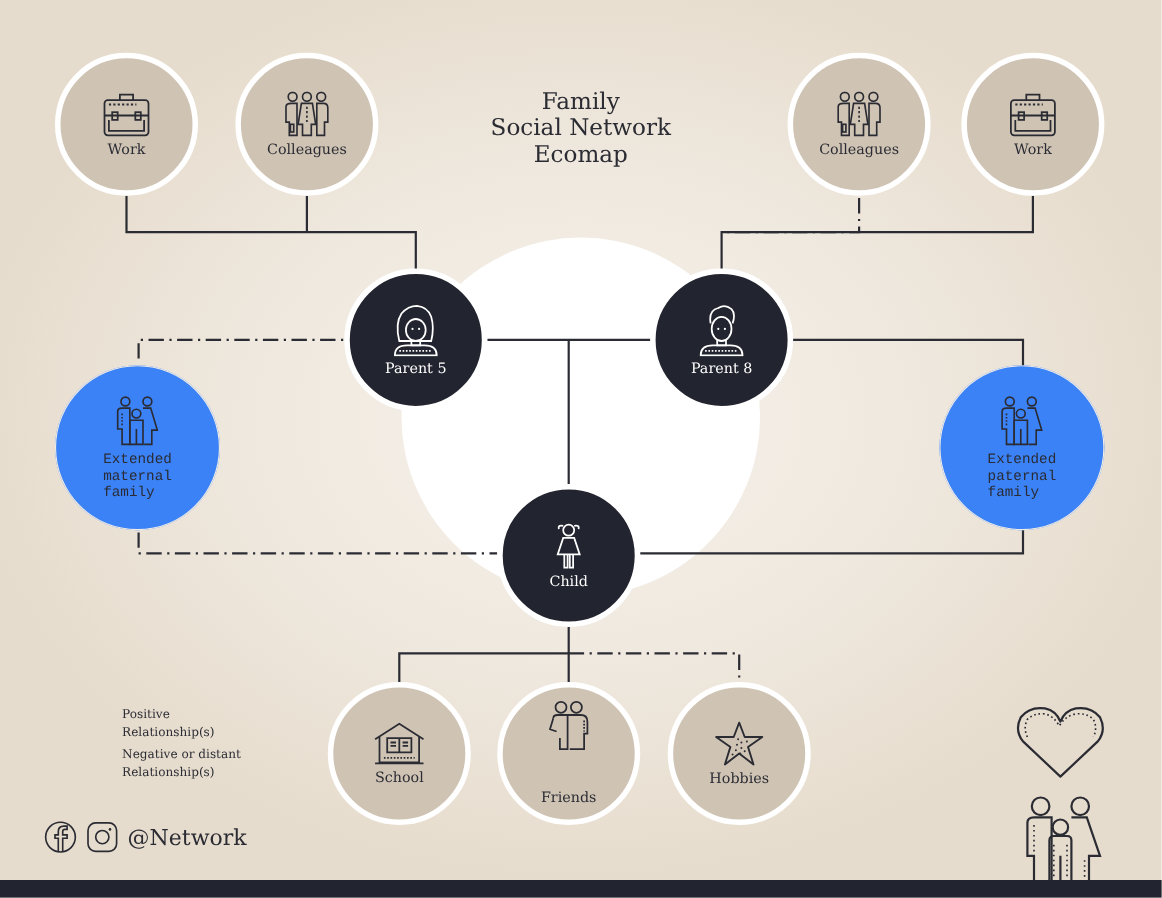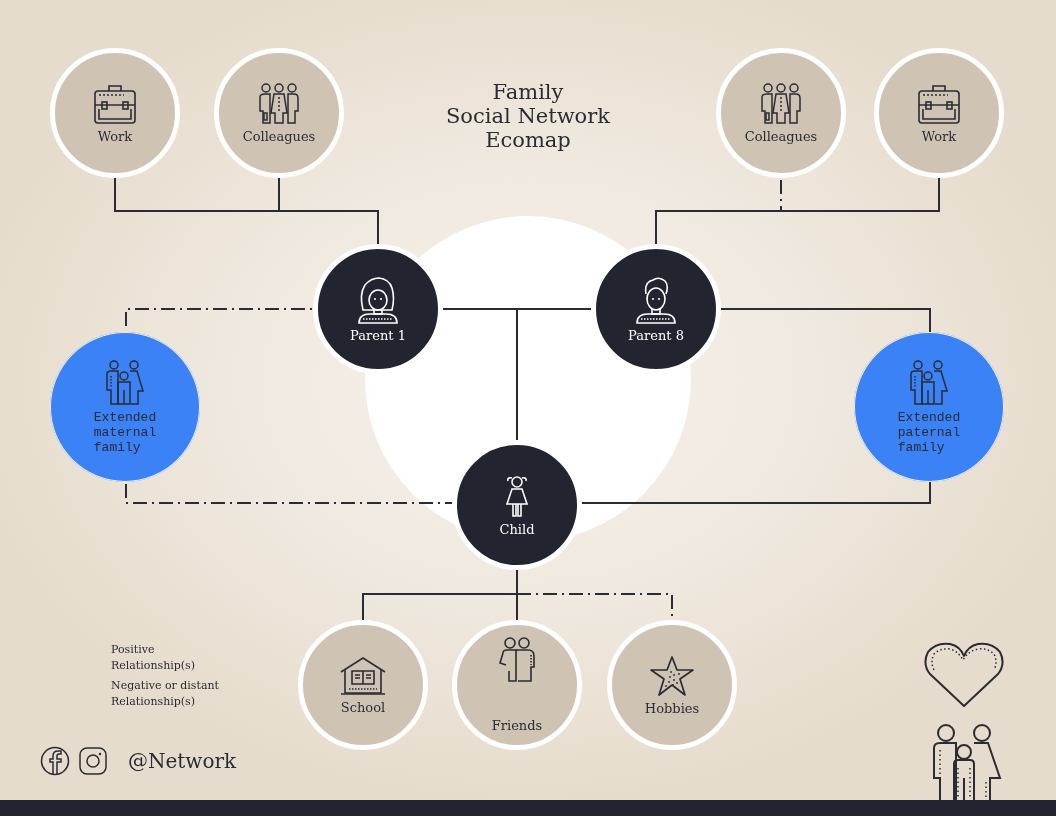--- a/index.html
+++ b/index.html
@@ -28,21 +28,21 @@
   .node.dark { background:#22242f; border:5px solid #ffffff; width:130px; height:130px; color:#ffffff; }
   .node.white { background:#3b82f6; width:150px; height:150px; box-shadow:0 0 0 1px #f1ece6 inset;font-family:Liberation Mono, monospace; }
   .node .lbl { font-size:13px; line-height:15px; margin-top:4px; }
   .node.dark .lbl { color:#ffffff; }
   .node svg { display:block; }
   .legend { position:absolute; left:40px; top:642px; }
   .legend-row { position:absolute; left:0; width:230px; height:34px; }
   .legend-line { position:absolute; left:0; top:12px; width:57px; height:0; }
   .legend-text { position:absolute; left:71px; top:0; font-size:11px; line-height:16px; color:#2a2b33; white-space:nowrap; }
   .social { position:absolute; left:40px; top:745px; height:32px; display:flex; align-items:center; }
-  .social .handle { font-size:20px; margin-left:12px; color:#2a2b33; font-family:"DejaVu Serif", serif; }
+  .social .handle { font-size:20px; margin-left:0; color:#2a2b33; font-family:"DejaVu Serif", serif; }
   .social .ico { width:30px; height:30px; margin-right:8px; }
   .footer-bar { position:absolute; left:0; top:800px; width:1056px; height:16px; background:#22242f; }
   .deco { position:absolute; }
 </style>
 </head>
 <body>
 
 <div class="bigwhite"></div>
 
 <svg class="lines" width="1056" height="816">
@@ -148,21 +148,21 @@
     <g fill="none" stroke="#ffffff" stroke-width="1.6">
       <path d="M8 34 Q4 18 10 9 Q16 2 24 2 Q34 3 37 12 Q40 22 37 34 Z"></path>
       <ellipse cx="23" cy="24" rx="9" ry="10"></ellipse>
       <path d="M19 33 V38 H27 V33"></path>
       <path d="M4 47 Q4 38 15 38 H31 Q42 38 42 47 Z"></path>
       <path d="M8 43 H38" stroke-dasharray="1.5 1.5"></path>
     </g>
     <circle cx="20" cy="23" r="1" fill="#fff"></circle>
     <circle cx="26" cy="23" r="1" fill="#fff"></circle>
   </svg>
-  <div class="lbl">Parent 1</div>
+  <div class="lbl">Parent 5</div>
 </div>
 
 <div class="node dark" style="left:591px; top:244px;">
   <svg width="46" height="48" viewBox="0 0 46 48">
     <g fill="none" stroke="#ffffff" stroke-width="1.6">
       <path d="M13 18 Q11 6 20 4 Q26 0 32 5 Q36 9 33 18"></path>
       <ellipse cx="23" cy="23" rx="9" ry="11"></ellipse>
       <path d="M19 33 V38 H27 V33"></path>
       <path d="M4 47 Q4 38 15 38 H31 Q42 38 42 47 Z"></path>
       <path d="M8 43 H38" stroke-dasharray="1.5 1.5"></path>

